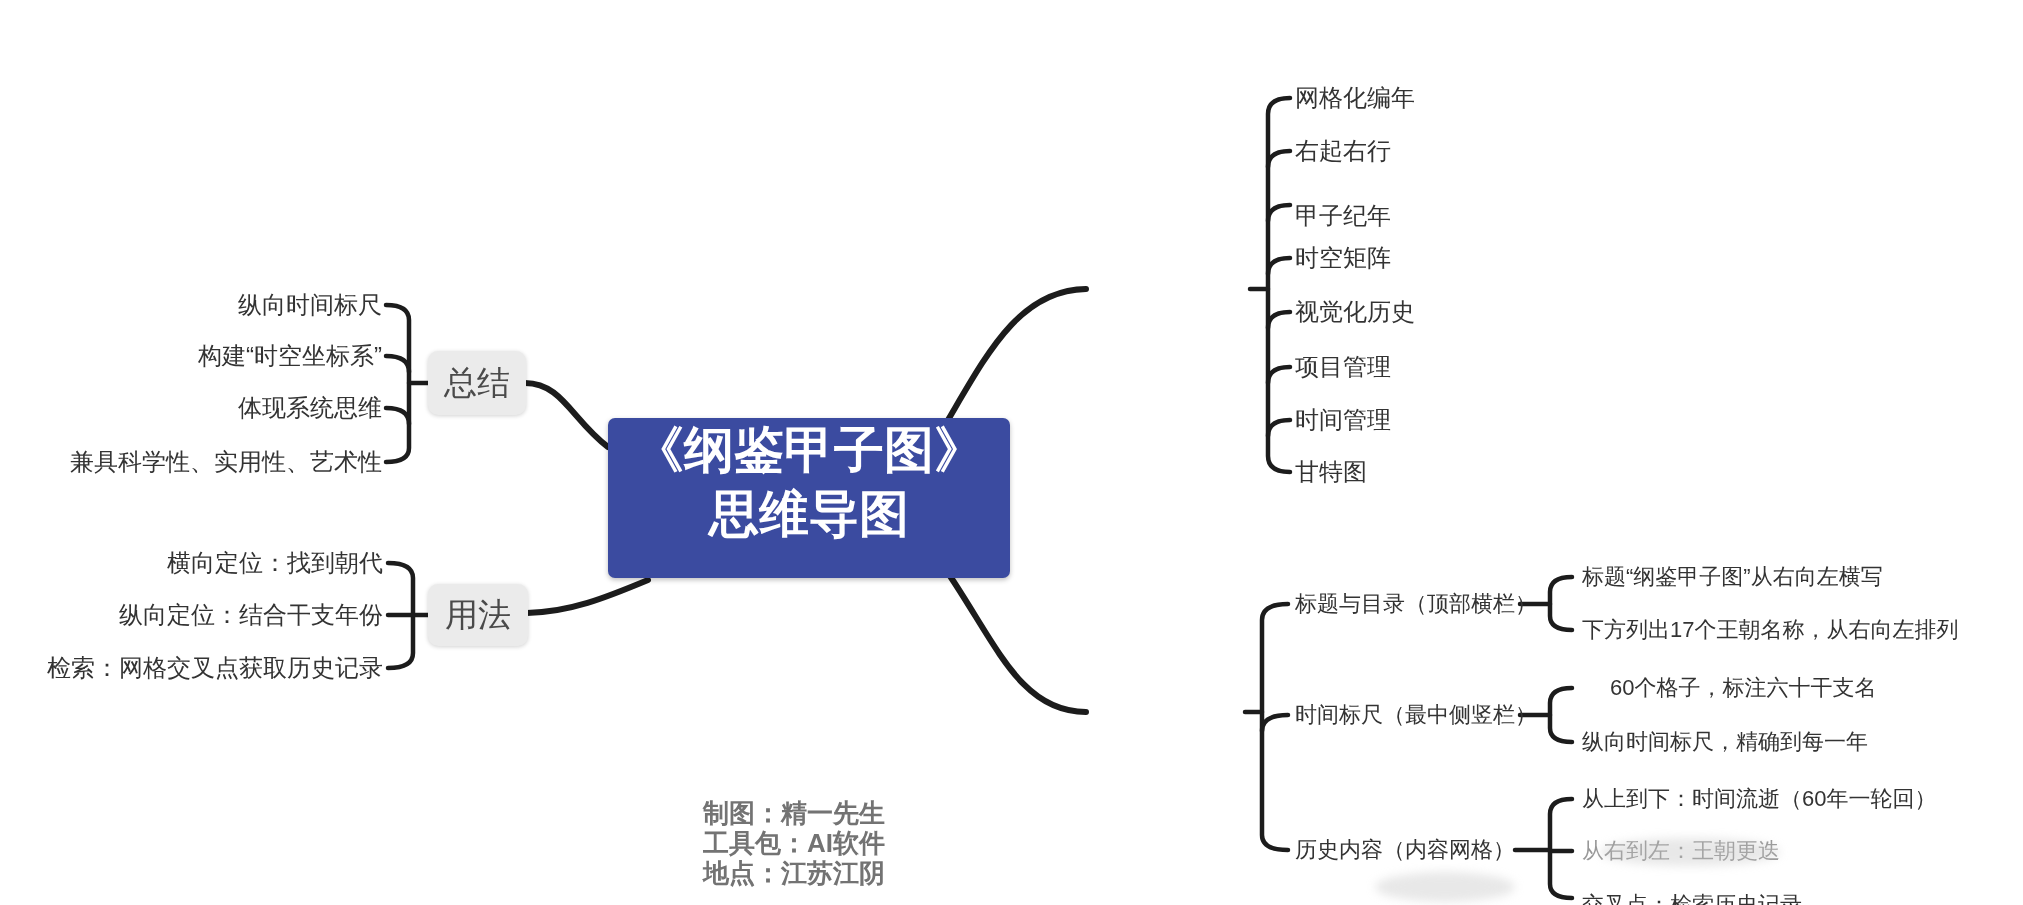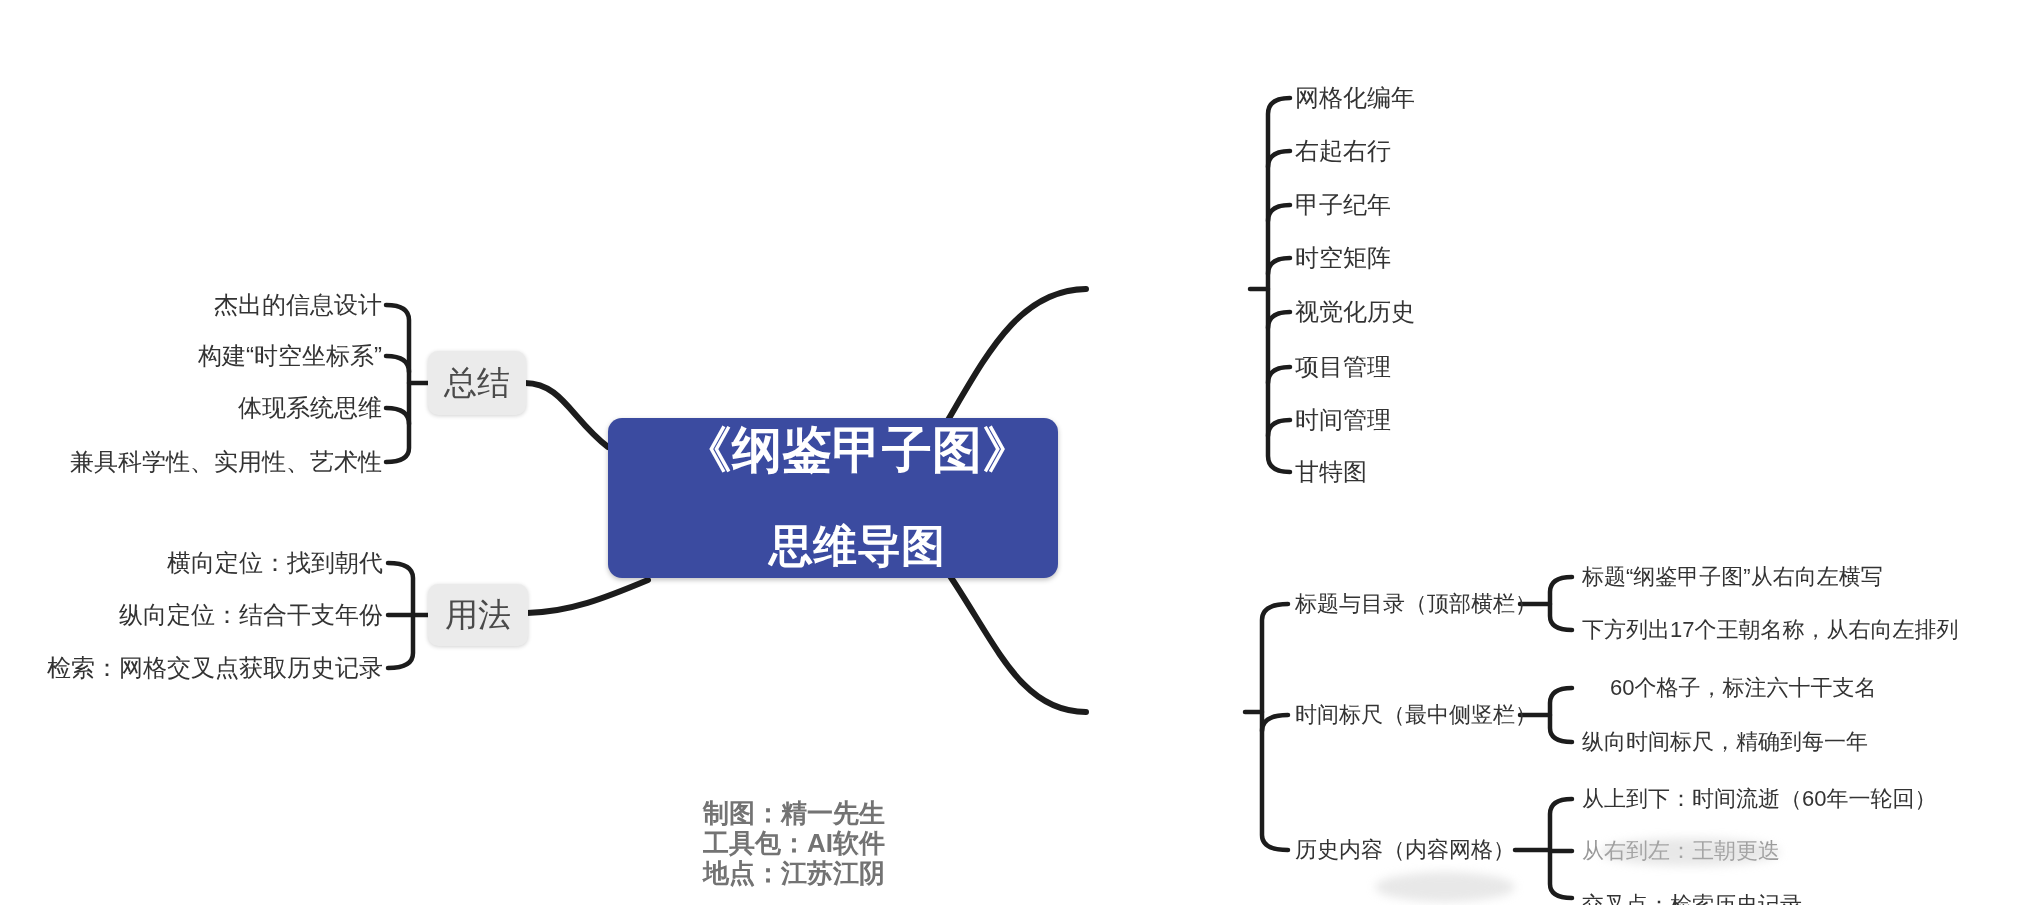--- a/index.html
+++ b/index.html
@@ -18,28 +18,27 @@
     background:#ffffff;
     font-family:"Liberation Sans","DejaVu Sans",sans-serif;
   }
   svg.lines{position:absolute;left:0;top:0;pointer-events:none;}
   svg.lines path{fill:none;stroke:var(--line);stroke-linecap:round;stroke-linejoin:round;}
   svg.lines path.main{stroke-width:6;}
   svg.lines path.mid{stroke-width:4.5;}
 
   .center-node{
     position:absolute;left:608px;top:418px;width:402px;height:160px;
-    background:var(--center-bg);border-radius:14px;
-    display:flex;flex-direction:column;align-items:center;justify-content:space-between;
+    background:var(--center-bg);border-radius:7px;
+    display:flex;flex-direction:column;align-items:center;justify-content:flex-start;
     color:var(--center-text);font-weight:bold;text-align:center;
     box-shadow:0 2px 5px rgba(0,0,0,.25);
-    padding-left:48px;
   }
   .center-node .t1{font-size:50px;line-height:64px;}
-  .center-node .t2{font-size:44px;line-height:64px;}
+  .center-node .t2{font-size:50px;line-height:64px;}
 
   .gnode{
     position:absolute;background:var(--node-bg);border-radius:10px;
     display:flex;align-items:center;justify-content:center;
     color:var(--node-text);font-size:33px;
     box-shadow:0 1px 4px rgba(0,0,0,.18);
     white-space:nowrap;
   }
   #node-summary{left:428px;top:351px;width:98px;height:64px;}
   #node-usage{left:428px;top:584px;width:100px;height:62px;}
@@ -115,27 +114,27 @@
   <div class="gnode" id="node-summary">
     <span>总结</span>
   </div>
   <div class="gnode" id="node-usage">
     <span>用法</span>
   </div>
 
   <div id="leaves">
       <div class="leaf" style="top: 84px; left: 1295px;">网格化编年</div>
       <div class="leaf" style="top: 137px; left: 1295px;">右起右行</div>
-      <div class="leaf" style="top: 191px; left: 1295px;">甲子纪年</div>
+      <div class="leaf" style="top: 204px; left: 1295px; font-family: Liberation Mono, monospace;">甲子纪年</div>
       <div class="leaf" style="top: 244px; left: 1295px;">时空矩阵</div>
       <div class="leaf" style="top: 298px; left: 1295px;">视觉化历史</div>
       <div class="leaf" style="top: 353px; left: 1295px;">项目管理</div>
       <div class="leaf" style="top: 406px; left: 1295px;">时间管理</div>
       <div class="leaf" style="top: 458px; left: 1295px;">甘特图</div>
-      <div class="leaf right" style="top: 291px; right: 1641px;">杰出的信息设计</div>
+      <div class="leaf right" style="top: 291px; right: 1641px;">纵向时间标尺</div>
       <div class="leaf right" style="top: 342px; right: 1641px;">构建“时空坐标系”</div>
       <div class="leaf right" style="top: 394px; right: 1641px;">体现系统思维</div>
       <div class="leaf right" style="top: 448px; right: 1641px;">兼具科学性、实用性、艺术性</div>
       <div class="leaf right" style="top: 549px; right: 1640px;">横向定位：找到朝代</div>
       <div class="leaf right" style="top: 601px; right: 1640px;">纵向定位：结合干支年份</div>
       <div class="leaf right" style="top: 654px; right: 1640px;">检索：网格交叉点获取历史记录</div>
       <div class="leaf small" style="top: 590px; left: 1295px;">标题与目录（顶部横栏）</div>
       <div class="leaf small" style="top: 701px; left: 1295px;">时间标尺（最中侧竖栏）</div>
       <div class="leaf small" style="top: 836px; left: 1295px;">历史内容（内容网格）</div>
       <div class="leaf small" style="top: 563px; left: 1582px;">标题“纲鉴甲子图”从右向左横写</div>

